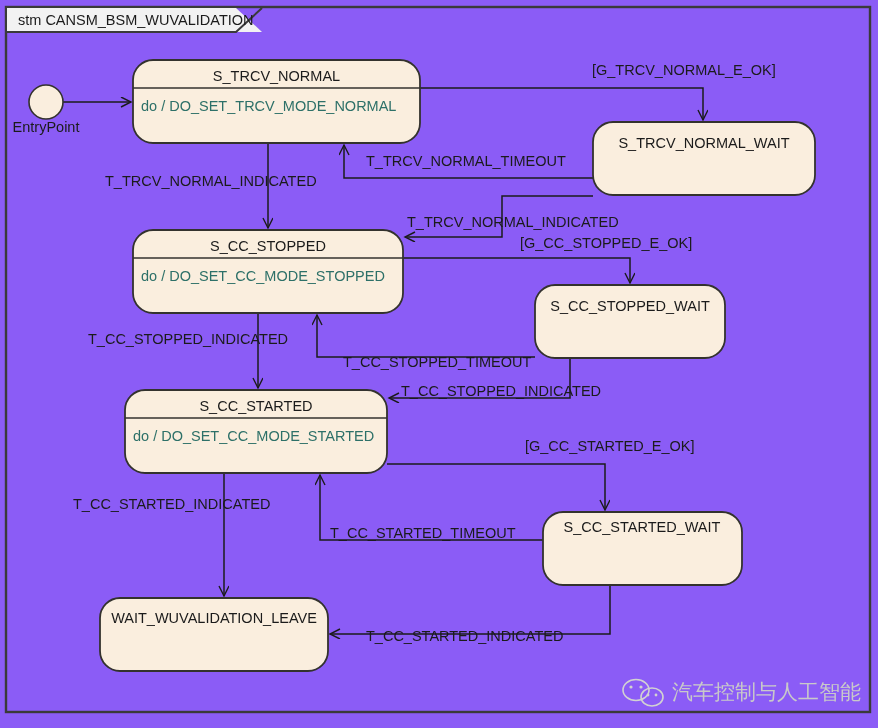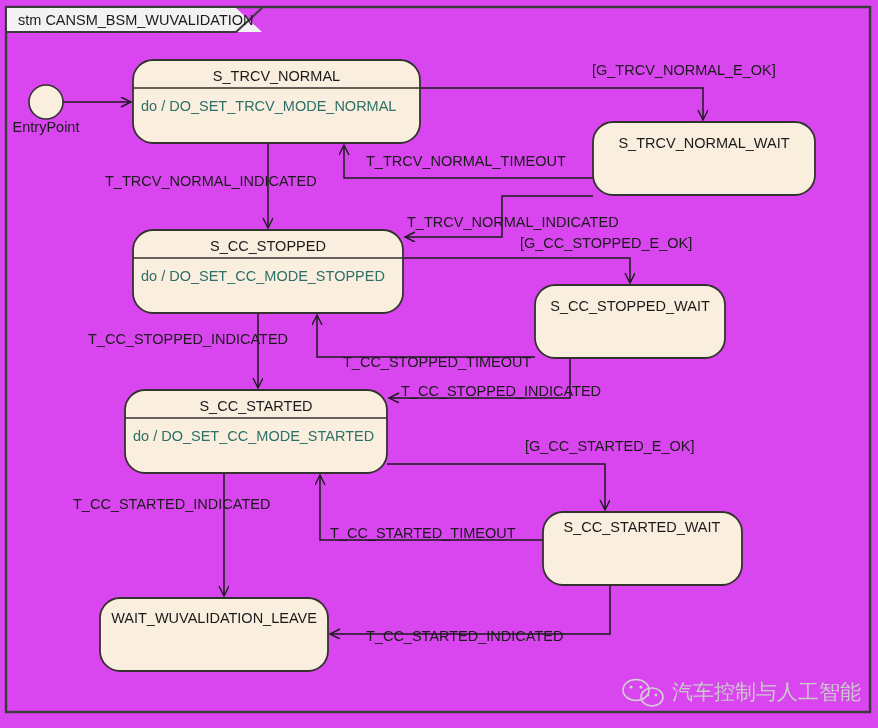--- a/index.html
+++ b/index.html
@@ -7,21 +7,21 @@
     padding: 0;
     background: #ffffff;
   }
   body {
     font-family: "Liberation Sans", sans-serif;
   }
   #canvas {
     position: relative;
     width: 878px;
     height: 728px;
-    background: #d946ef;
+    background: #8b5cf6;
     overflow: hidden;
   }
   #diagram-svg {
     position: absolute;
     left: 0;
     top: 0;
     width: 878px;
     height: 728px;
   }
   .frame-label {

